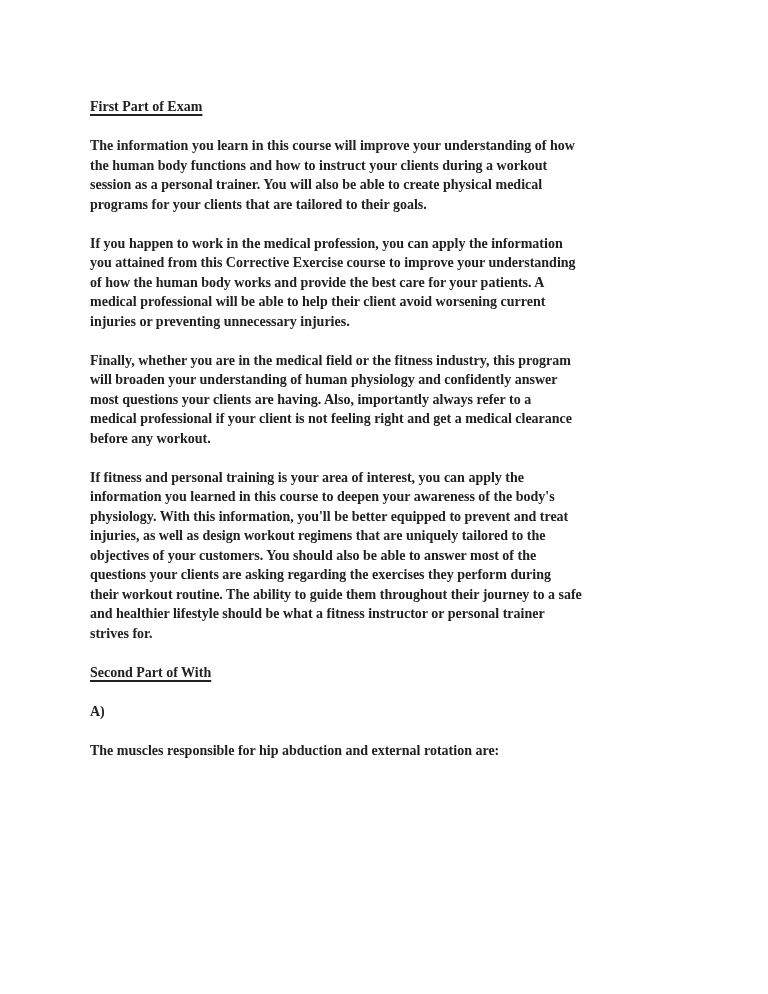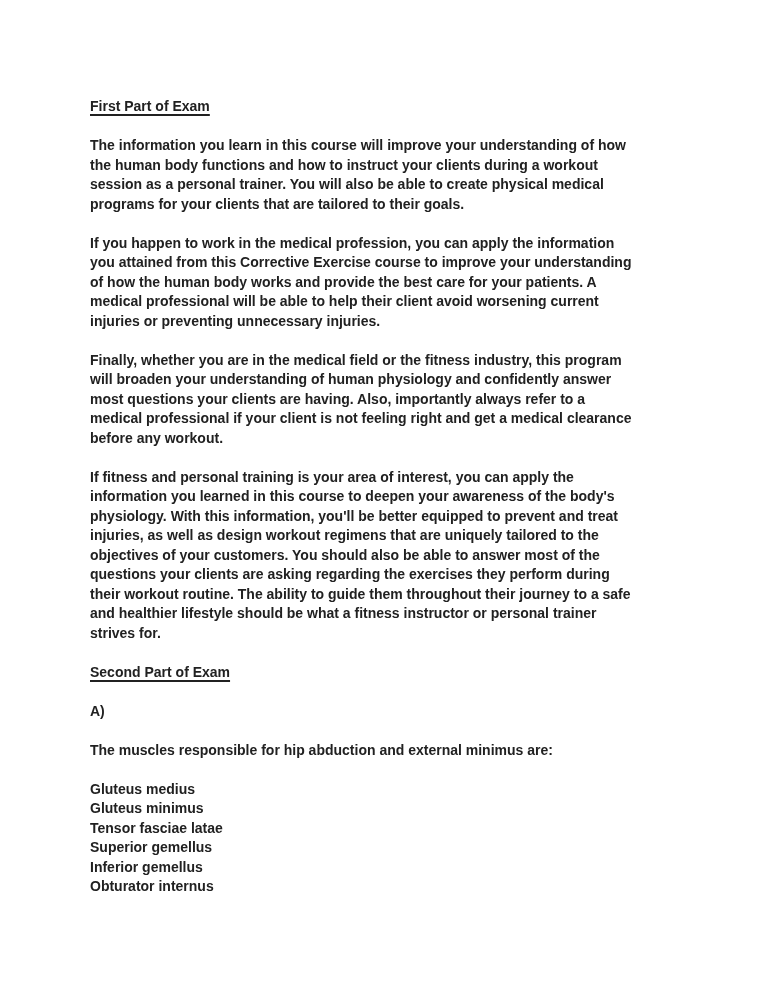--- a/index.html
+++ b/index.html
@@ -16,20 +16,21 @@
     padding: 97px 90px 0 90px;
     color: #212121;
     font-size: 14px;
     line-height: 19.5px;
     font-weight: bold;
   }
   .block {
     white-space: pre;          
     margin: 0 0 19.5px 0;
     font-weight: bold;
+    font-family: Liberation Serif, serif;
   }
   .heading {
     text-decoration: underline;
     text-decoration-thickness: 1.5px;
     text-underline-offset: 2.5px;
   }
 </style>
 </head>
 <body>
 
@@ -57,26 +58,20 @@
   <div class="block">If fitness and personal training is your area of interest, you can apply the
 information you learned in this course to deepen your awareness of the body's
 physiology. With this information, you'll be better equipped to prevent and treat
 injuries, as well as design workout regimens that are uniquely tailored to the
 objectives of your customers. You should also be able to answer most of the
 questions your clients are asking regarding the exercises they perform during
 their workout routine. The ability to guide them throughout their journey to a safe
 and healthier lifestyle should be what a fitness instructor or personal trainer
 strives for.</div>
 
-  <div class="block heading">Second Part of Exam</div>
+  <div class="block heading">Second Part of With</div>
 
   <div class="block">A)</div>
 
-  <div class="block">The muscles responsible for hip abduction and external minimus are:</div>
+  <div class="block">The muscles responsible for hip abduction and external rotation are:</div>
 
-  <div class="block">Gluteus medius
-Gluteus minimus
-Tensor fasciae latae
-Superior gemellus
-Inferior gemellus
-Obturator internus</div>
 
 </div>
 
 </body></html>

